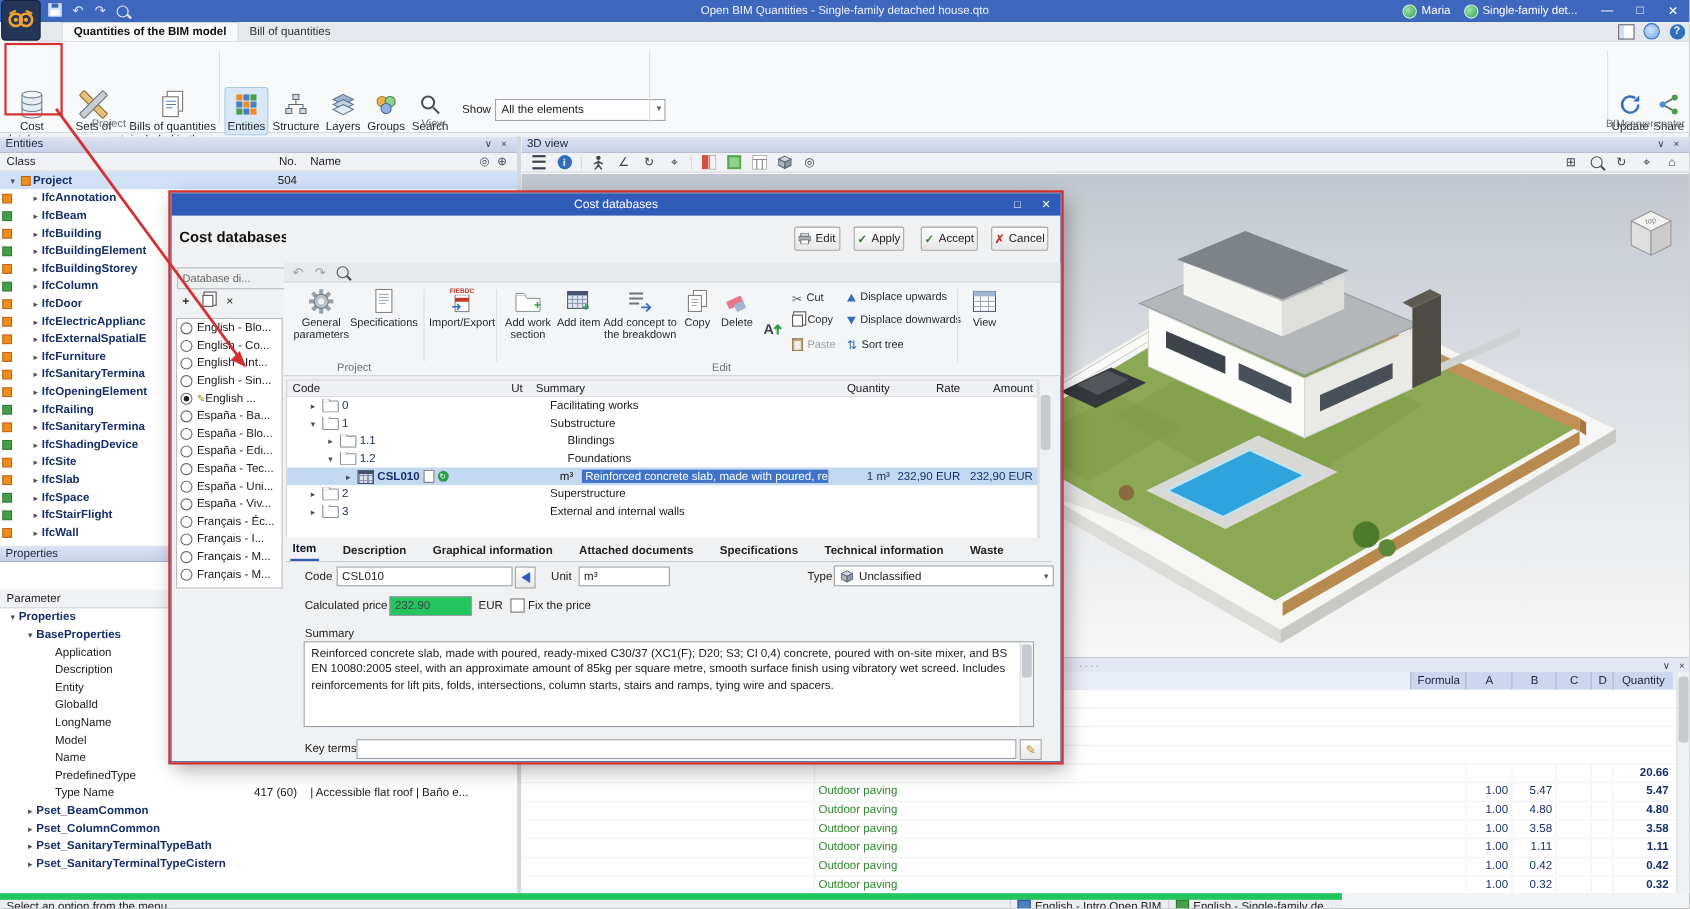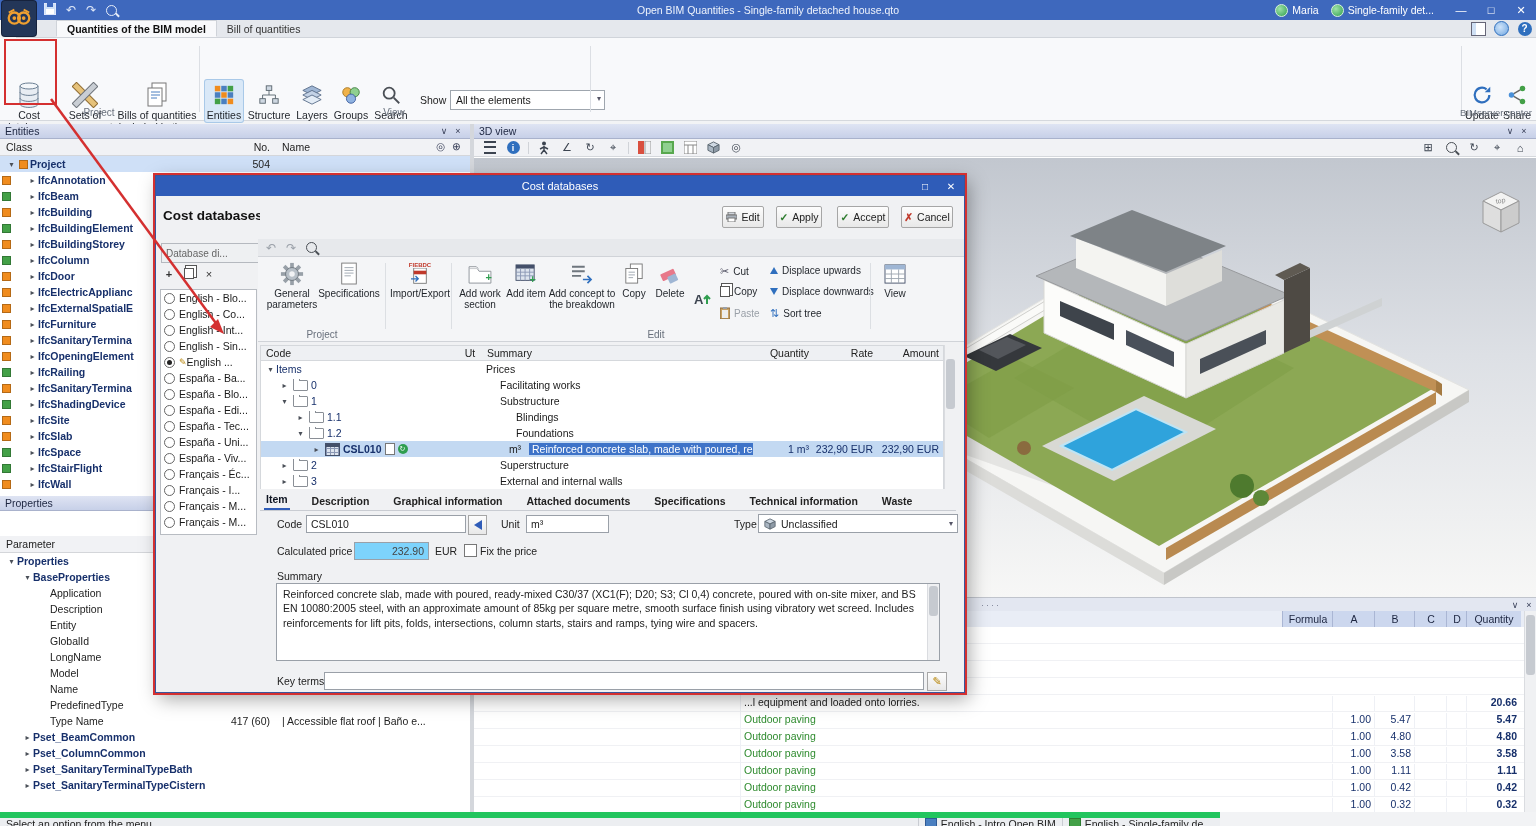--- a/index.html
+++ b/index.html
@@ -120,21 +120,21 @@
 .fold{width:13px;height:9px;background:#fff;border:1px solid #8a8f96;border-radius:1px;position:relative;display:inline-block;margin:0 3px;flex:none}
 .fold::before{content:"";position:absolute;top:-3px;left:-1px;width:5px;height:2px;background:#fff;border:1px solid #8a8f96;border-bottom:none}
 .gridic{width:13px;height:11px;display:inline-block;margin:0 3px;flex:none;border:1px solid #44506a;background:linear-gradient(#44506a 0 3px,transparent 3px),repeating-linear-gradient(90deg,#8a97b4 0 1px,transparent 1px 4px),repeating-linear-gradient(#8a97b4 0 1px,#dde4ee 1px 4px)}
 .docic{width:8px;height:10px;background:#fff;border:1px solid #777;display:inline-block;margin-left:3px;flex:none}
 .syncic{width:10px;height:10px;border-radius:50%;background:#2f9e4f;color:#fff;font-size:7px;display:inline-flex;align-items:center;justify-content:center;margin-left:3px;flex:none}
 .dtabs{position:absolute;display:flex;gap:20px;align-items:flex-end;border-bottom:1px solid #c9ccd2;font-size:10.5px;font-weight:bold;color:#222;padding:0 4px;box-sizing:border-box}
 .dtab{padding:2px 2px 3px;cursor:pointer}
 .dtab.active{border-bottom:2px solid #2f5cb8;color:#0f1522}
 .flabel{position:absolute;font-size:10.5px;color:#222}
 .finput{position:absolute;height:18px;border:1px solid #9aa0a8;background:#fff;font-size:10.5px;display:flex;align-items:center;padding:0 4px;box-sizing:border-box}
-.finput.dis{background:#7dd3fc;color:#444;justify-content:flex-end}
+.finput.dis{background:#22c55e;color:#444;}
 .fcombo{position:absolute;height:19px;border:1px solid #9aa0a8;background:#fff;font-size:10.5px;display:flex;align-items:center;gap:5px;padding:0 16px 0 5px;box-sizing:border-box}
 .fcombo::after{content:"\25BE";position:absolute;right:4px;top:4px;font-size:8px;color:#556}
 .chk{width:11px;height:11px;border:1px solid #777;background:#fff;display:inline-block;flex:none}
 .blubtn{position:absolute;width:17px;height:18px;background:linear-gradient(#fdfdfd,#e8e8e8);border:1px solid #a6a6a6;display:flex;align-items:center;justify-content:center;cursor:pointer}
 .blarrow{width:0;height:0;border-top:5px solid transparent;border-bottom:5px solid transparent;border-right:8px solid #2f5cb8}
 .dtext{position:absolute;background:#fff;border:1px solid #9aa0a8;font-size:10.5px;line-height:1.38;color:#222;padding:3px 14px 3px 6px;box-sizing:border-box;overflow:hidden}
 .pencilbtn{position:absolute;width:18px;height:17px;border:1px solid #a6a6a6;background:linear-gradient(#fdfdfd,#e8e8e8);display:flex;align-items:center;justify-content:center;font-size:11px;color:#b8860b;cursor:pointer}
 .cube{width:12px;height:12px;flex:none}
 .icopy{width:8px;height:9px;border:1px solid #555;background:#fff;box-shadow:2px -2px 0 0 #fff,2px -2px 0 1px #555;display:inline-block}
 .arrup{width:0;height:0;border-left:4px solid transparent;border-right:4px solid transparent;border-bottom:7px solid #2f6fbe;display:inline-block}
@@ -630,21 +630,20 @@
       <span class="qh" style="left:940px;width:32px">C</span>
       <span class="qh" style="left:972px;width:20px">D</span>
       <span class="qh" style="left:992px;width:54px">Quantity</span>
     </div>
     <div class="qrows">
       <div class="qrow"></div>
       <div class="qrow"></div>
       <div class="qrow"></div>
       <div class="qrow"></div>
       <div class="qrow">
-        <span class="qd" style="color: rgb(34, 34, 34);">...l equipment and loaded onto lorries.</span>
         <span class="qcell ra"></span>
         <span class="qcell rb"></span>
         <span class="qcell rc"></span>
           <span class="qcell rd"></span>
         <span class="qcell rq">20.66</span>
       </div>
       <div class="qrow">
         <span class="qd" style="color: rgb(46, 139, 46);">Outdoor paving</span>
         <span class="qcell ra">1.00</span>
         <span class="qcell rb">5.47</span>
@@ -966,31 +965,20 @@
       <div class="chead" style="left:104px;top:149px;width:684px;height:16px">
         <span class="c-code" style="padding-left:5px">Code</span>
         <span class="c-ut">Ut</span>
         <span class="c-sum">Summary</span>
         <span class="c-q">Quantity</span>
         <span class="c-r">Rate</span>
         <span class="c-a">Amount</span>
       </div>
       <div class="crows" style="left:104px;top:165px;width:684px;height:128px">
         <div class="crow">
-          <span class="c-code" style="padding-left:4px">
-              <span class="exp o"></span>
-              <span class="code">Items</span>
-            </span>
-          <span class="c-ut"></span>
-          <span class="c-sum">Prices</span>
-          <span class="c-q"></span>
-            <span class="c-r"></span>
-            <span class="c-a"></span>
-        </div>
-        <div class="crow">
           <span class="c-code" style="padding-left:18px">
               <span class="exp c"></span>
               <span class="fold"></span>
               <span class="code">0</span>
             </span>
           <span class="c-ut"></span>
           <span class="c-sum">Facilitating works</span>
           <span class="c-q"></span>
             <span class="c-r"></span>
             <span class="c-a"></span>

